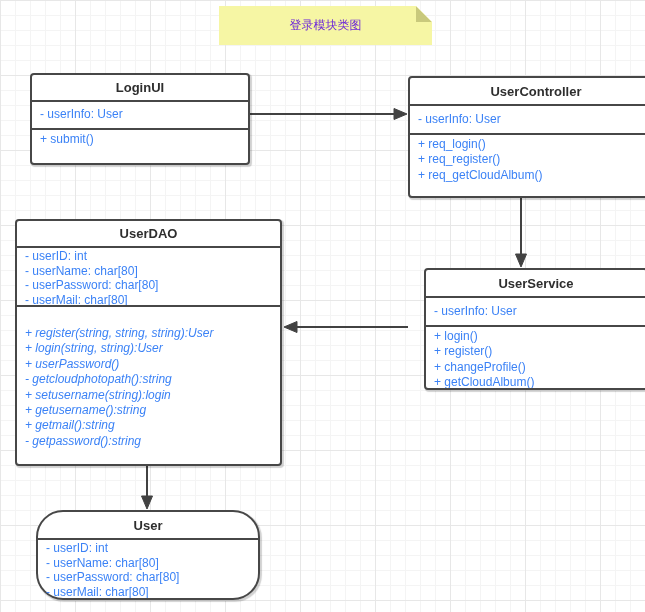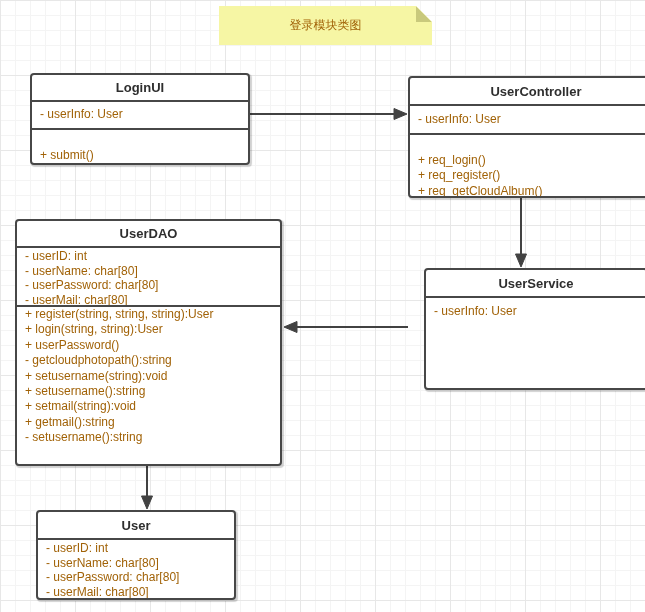--- a/index.html
+++ b/index.html
@@ -30,21 +30,21 @@
   .note-fold {
     position: absolute;
     right: 0; top: 0; width: 16px; height: 16px;
     background: #c9c97c;
     clip-path: polygon(0 0, 100% 100%, 0 100%);
   }
   .note-text {
     position: absolute;
     left: 0; right: 0; top: 0; bottom: 0;
     display: flex; align-items: center; justify-content: center;
-    font-size: 12px; color: #a16207;
+    font-size: 12px; color: #6d28d9;
   }
 
   
   .class-box {
     position: absolute;
     box-sizing: border-box;
     background: #ffffff;
     border: 2px solid #474747;
     border-radius: 4px;
     box-shadow: 1.5px 1.5px 1px rgba(0,0,0,0.18);
@@ -63,24 +63,24 @@
     flex: 0 0 auto;
     overflow: hidden;
     box-sizing: border-box;
   }
   .class-methods { flex: 1 1 auto; }
   .member-line {
     font-size: 12px;
     line-height: 15.4px;
     padding-left: 8px;
     white-space: nowrap;
-    color: #a16207;
+    color: #3b82f6;
   }
   .vcenter { display: flex; flex-direction: column; justify-content: center; }
-  .pad-top { padding-top: 18px; }
+  .pad-top { padding-top: 2px; }
   .lh-tight .member-line { line-height: 14.5px; }
 
   
   svg.edges {
     position: absolute; left: 0; top: 0;
     width: 645px; height: 612px;
   }
   svg.edges line { stroke: #424242; stroke-width: 2; }
   svg.edges polygon { fill: #424242; stroke: #424242; }
 </style>
@@ -136,41 +136,46 @@
   </div>
 
   <div class="class-box" style="left:15px; top:205px; width:267px; height:247px;margin-top:14px;">
     <div class="class-title" style="height:25px;">UserDAO</div>
     <div class="class-attrs lh-tight" style="height:59px; padding-top:1px;">
         <div class="member-line">- userID: int</div>
         <div class="member-line">- userName: char[80]</div>
         <div class="member-line">- userPassword: char[80]</div>
         <div class="member-line">- userMail: char[80]</div>
       </div>
-    <div class="class-methods" style="padding-top:0;">
+    <div class="class-methods" style="padding-top:19px;font-style:italic;">
         <div class="member-line">+ register(string, string, string):User</div>
         <div class="member-line">+ login(string, string):User</div>
         <div class="member-line">+ userPassword()</div>
         <div class="member-line">- getcloudphotopath():string</div>
-        <div class="member-line">+ setusername(string):void</div>
-        <div class="member-line">+ setusername():string</div>
-        <div class="member-line">+ setmail(string):void</div>
+        <div class="member-line">+ setusername(string):login</div>
+        <div class="member-line">+ getusername():string</div>
         <div class="member-line">+ getmail():string</div>
-        <div class="member-line">- setusername():string</div>
+        <div class="member-line">- getpassword():string</div>
       </div>
   </div>
 
   <div class="class-box" style="left:408px; top:268px; width:224px; height:122px;margin-left:16px;">
     <div class="class-title" style="height:26px;">UserService</div>
     <div class="class-attrs vcenter" style="height:29px;">
         <div class="member-line">- userInfo: User</div>
       </div>
+    <div class="class-methods pad-top">
+        <div class="member-line">+ login()</div>
+        <div class="member-line">+ register()</div>
+        <div class="member-line">+ changeProfile()</div>
+        <div class="member-line">+ getCloudAlbum()</div>
+      </div>
   </div>
 
-  <div class="class-box" style="left:36px; top:510px; width:200px; height:90px;">
+  <div class="class-box" style="left:36px; top:510px; width:224px; height:90px;border-radius:27px;">
     <div class="class-title" style="height:26px;">User</div>
     <div class="class-attrs lh-tight" style="flex:1 1 auto; padding-top:1px;">
         <div class="member-line">- userID: int</div>
         <div class="member-line">- userName: char[80]</div>
         <div class="member-line">- userPassword: char[80]</div>
         <div class="member-line">- userMail: char[80]</div>
       </div>
   </div>
 
 </div>

